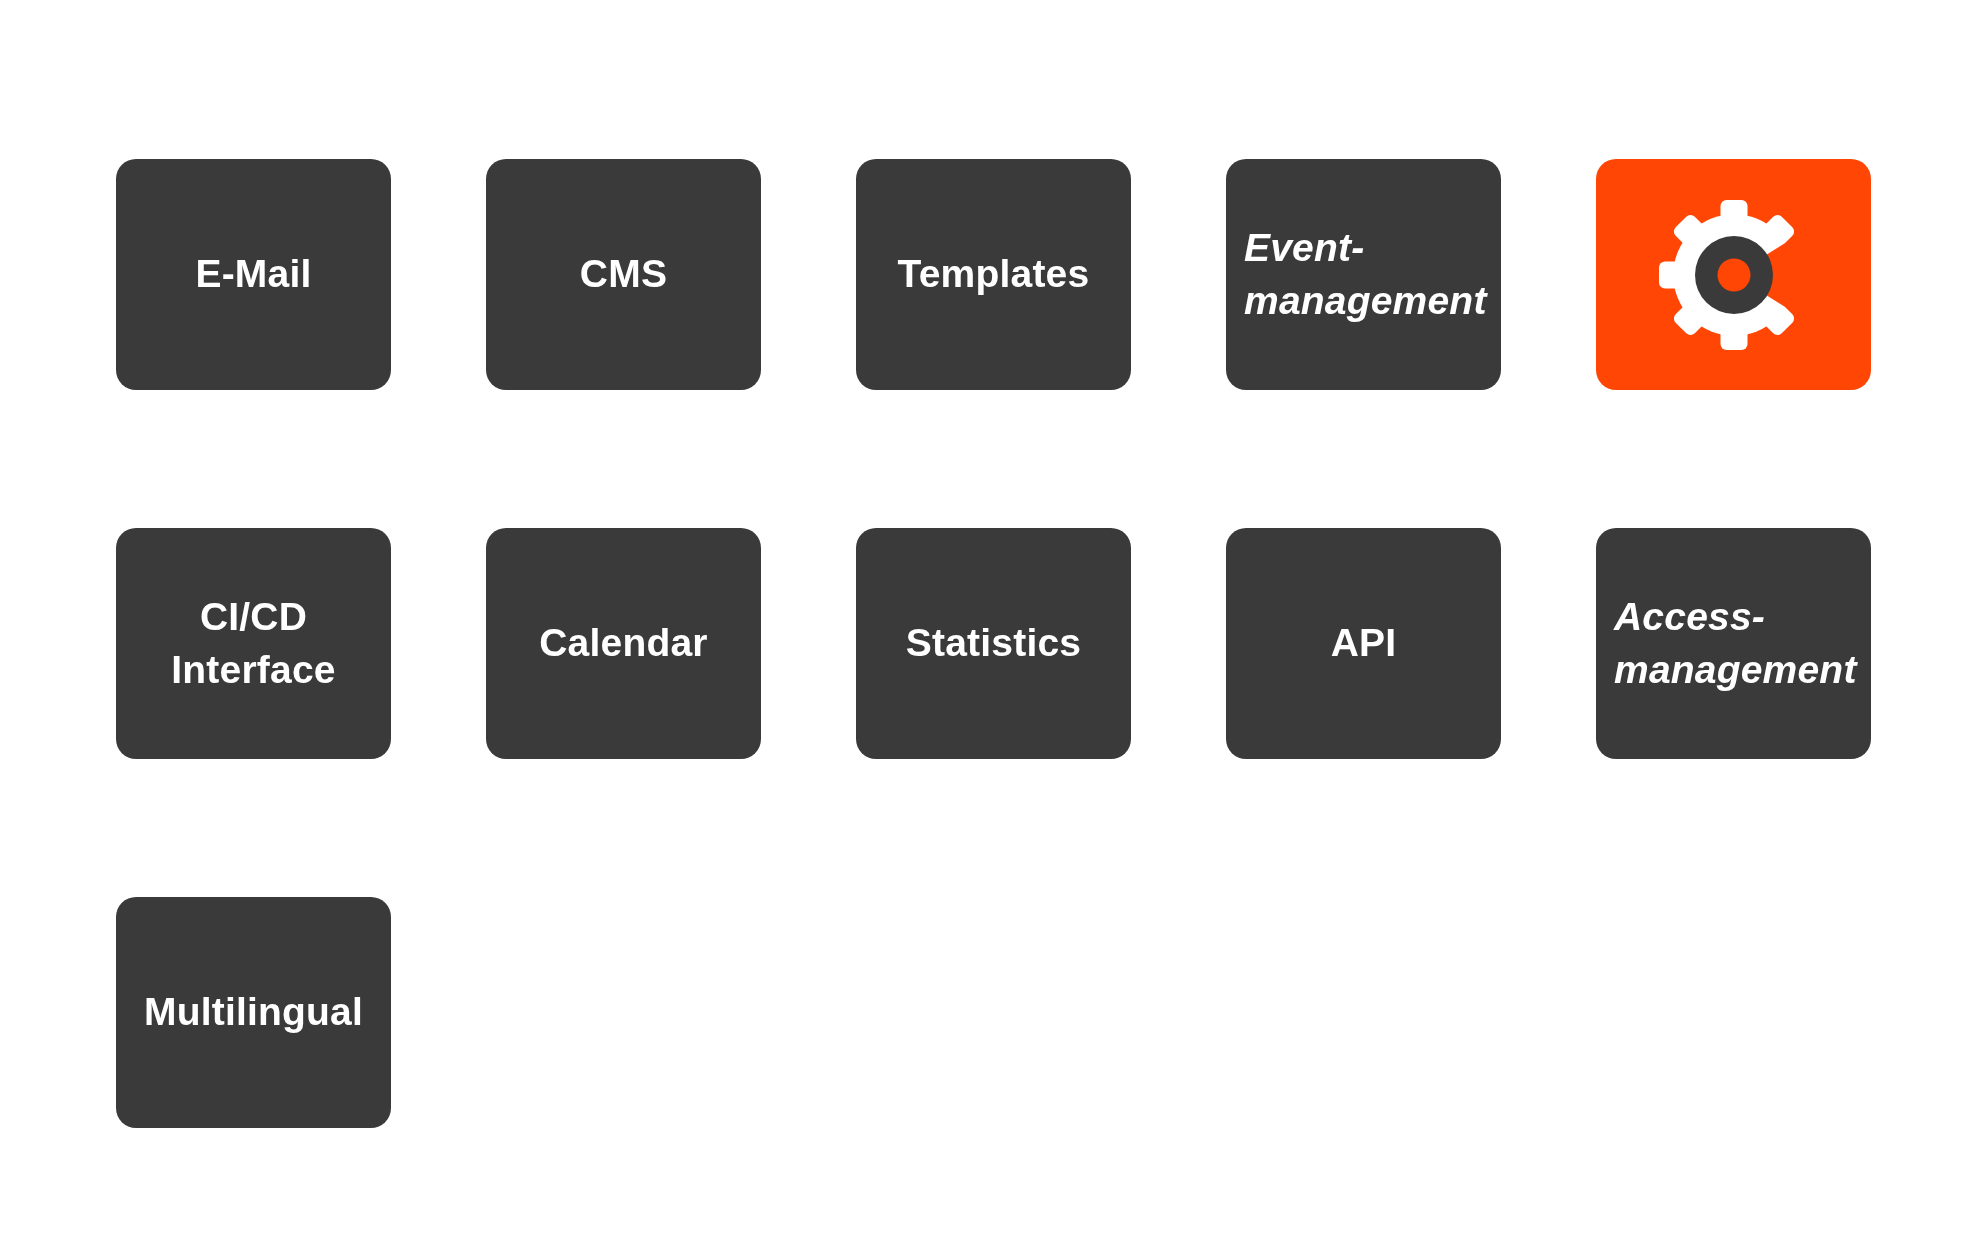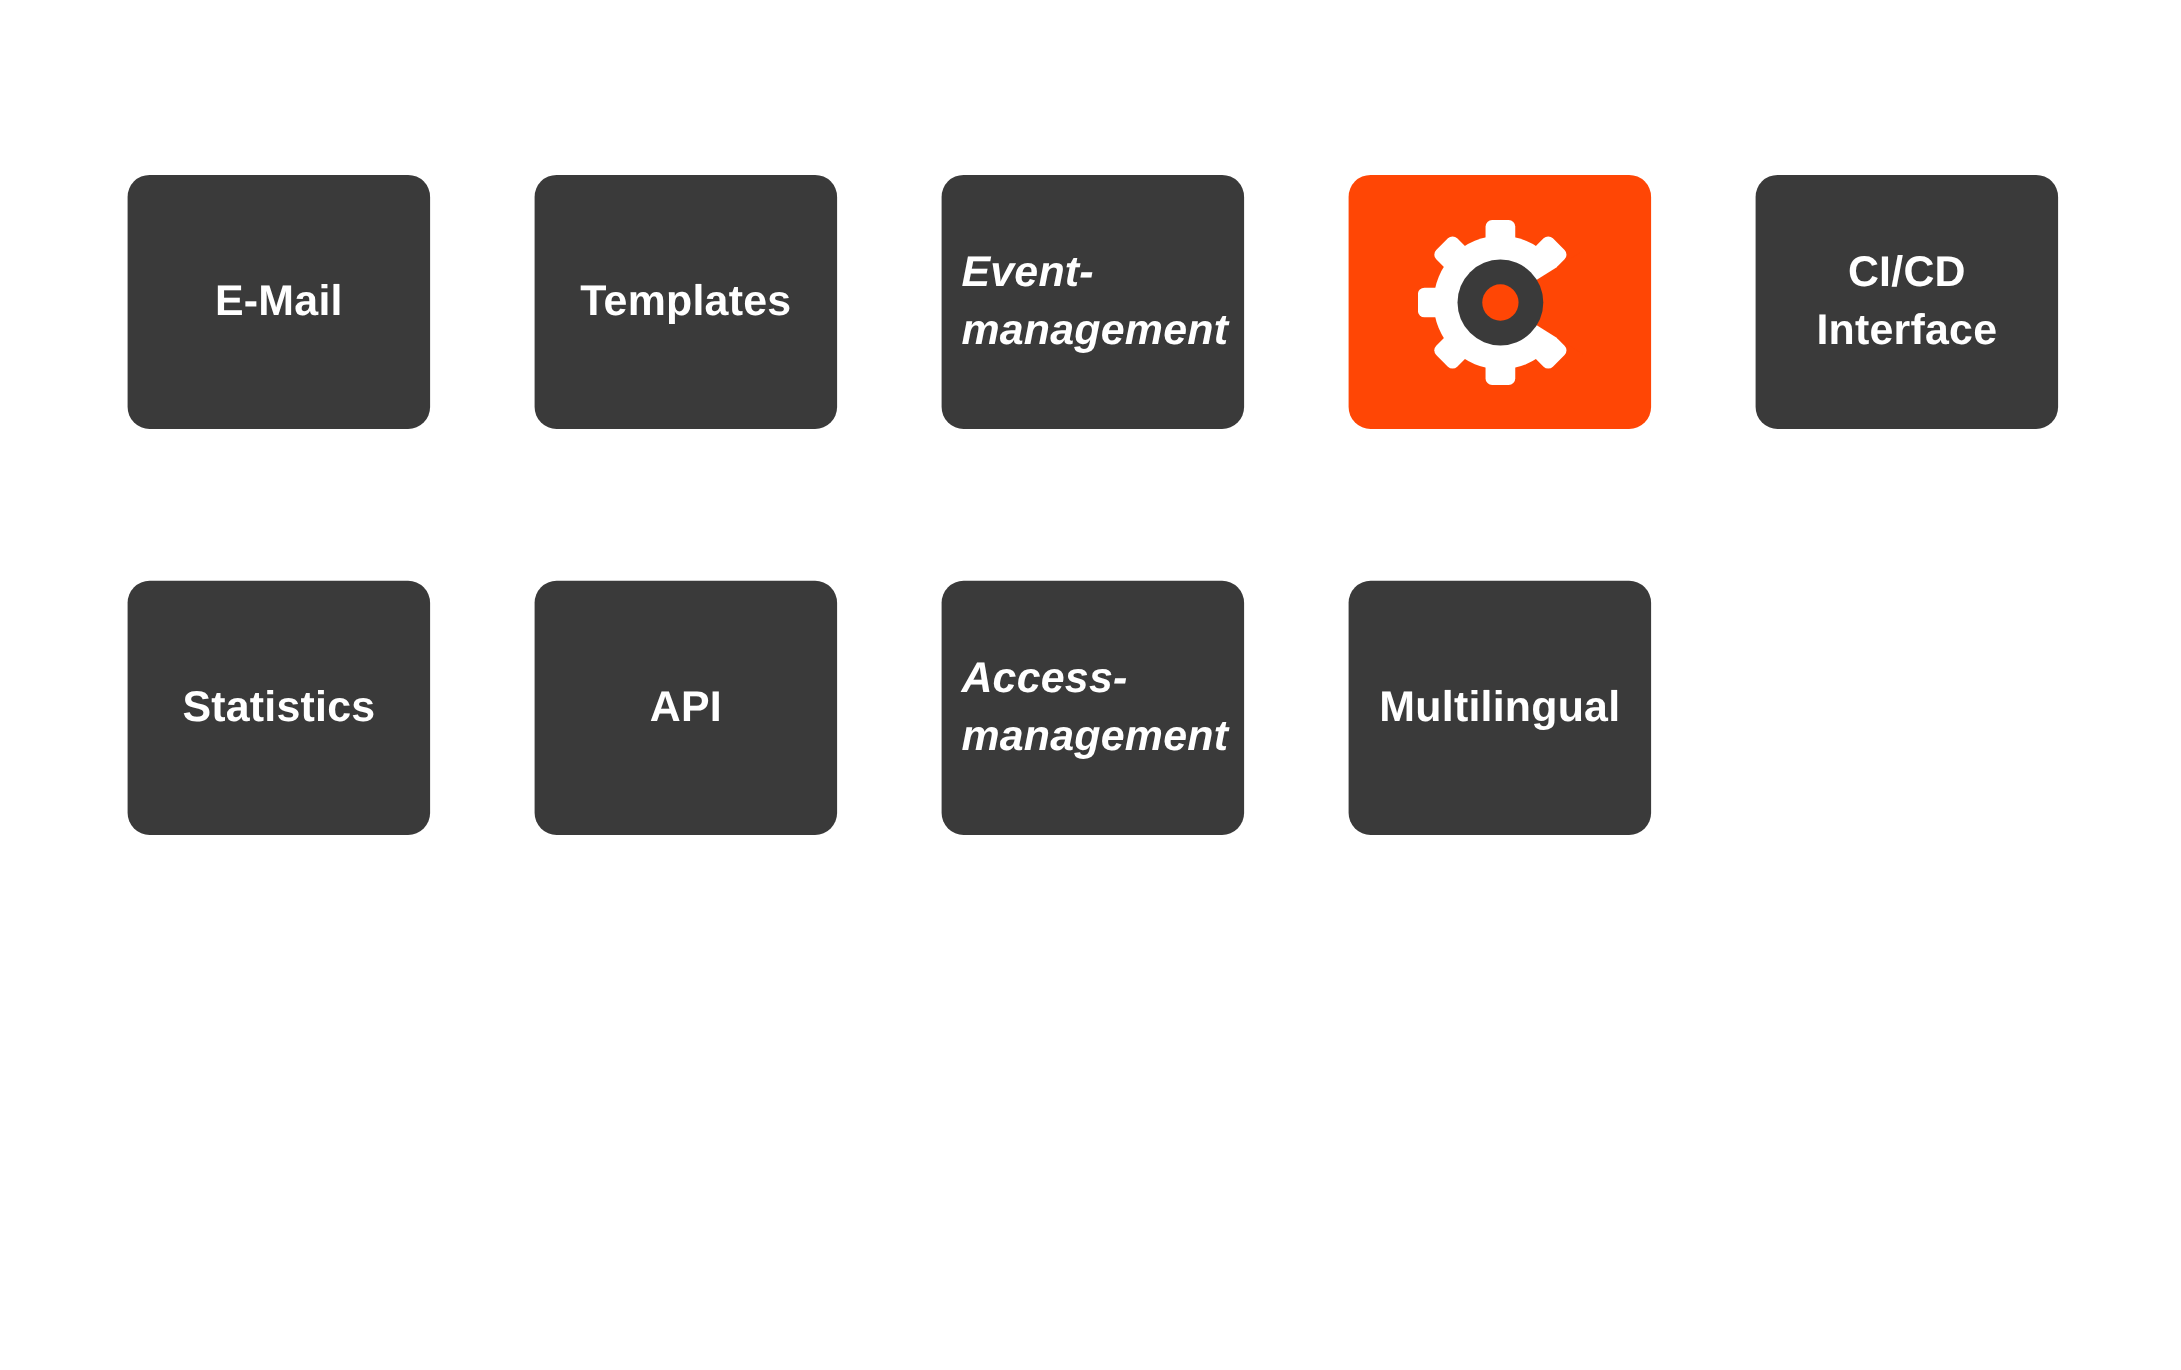--- a/index.html
+++ b/index.html
@@ -57,20 +57,23 @@
 </style>
 </head>
 <body>
 
 <div class="grid">
 
   <div class="tile">
     <span class="tile-label">E-Mail</span>
   </div>
 
+  <div class="tile">
+    <span class="tile-label">CMS</span>
+  </div>
 
   <div class="tile">
     <span class="tile-label">Templates</span>
   </div>
 
 
 
 
   <div class="tile align-left">
     <span class="tile-label">Event-management</span>
@@ -96,20 +99,23 @@
 
       <circle cx="100" cy="100" r="52" fill="var(--dark)"></circle>
       <circle cx="100" cy="100" r="22" fill="var(--accent)"></circle>
     </svg>
   </div>
 
   <div class="tile">
     <span class="tile-label">CI/CD Interface</span>
   </div>
 
+  <div class="tile">
+    <span class="tile-label">Calendar</span>
+  </div>
 
   <div class="tile">
     <span class="tile-label">Statistics</span>
   </div>
 
   <div class="tile">
     <span class="tile-label">API</span>
   </div>
 
 

